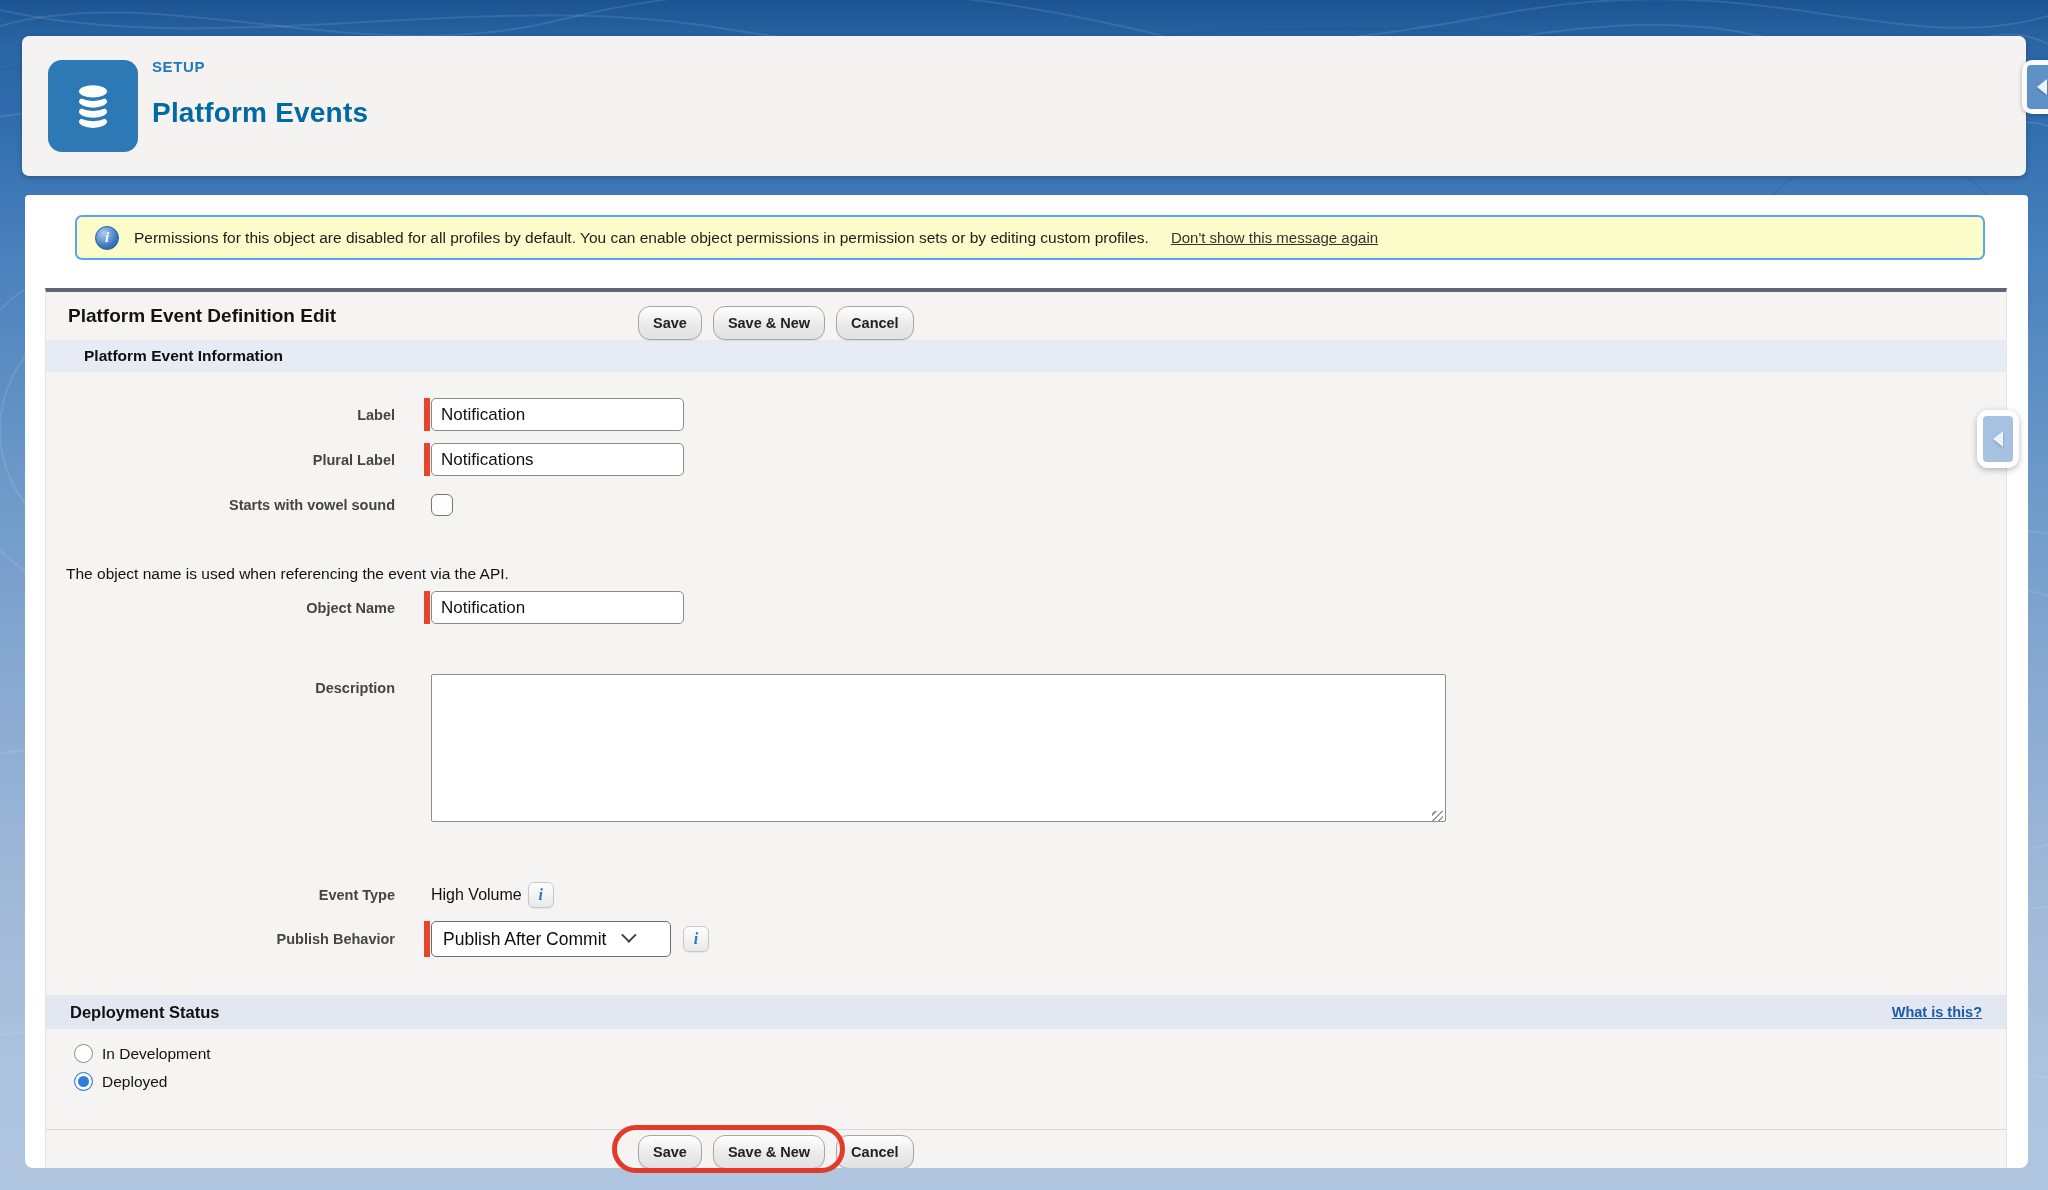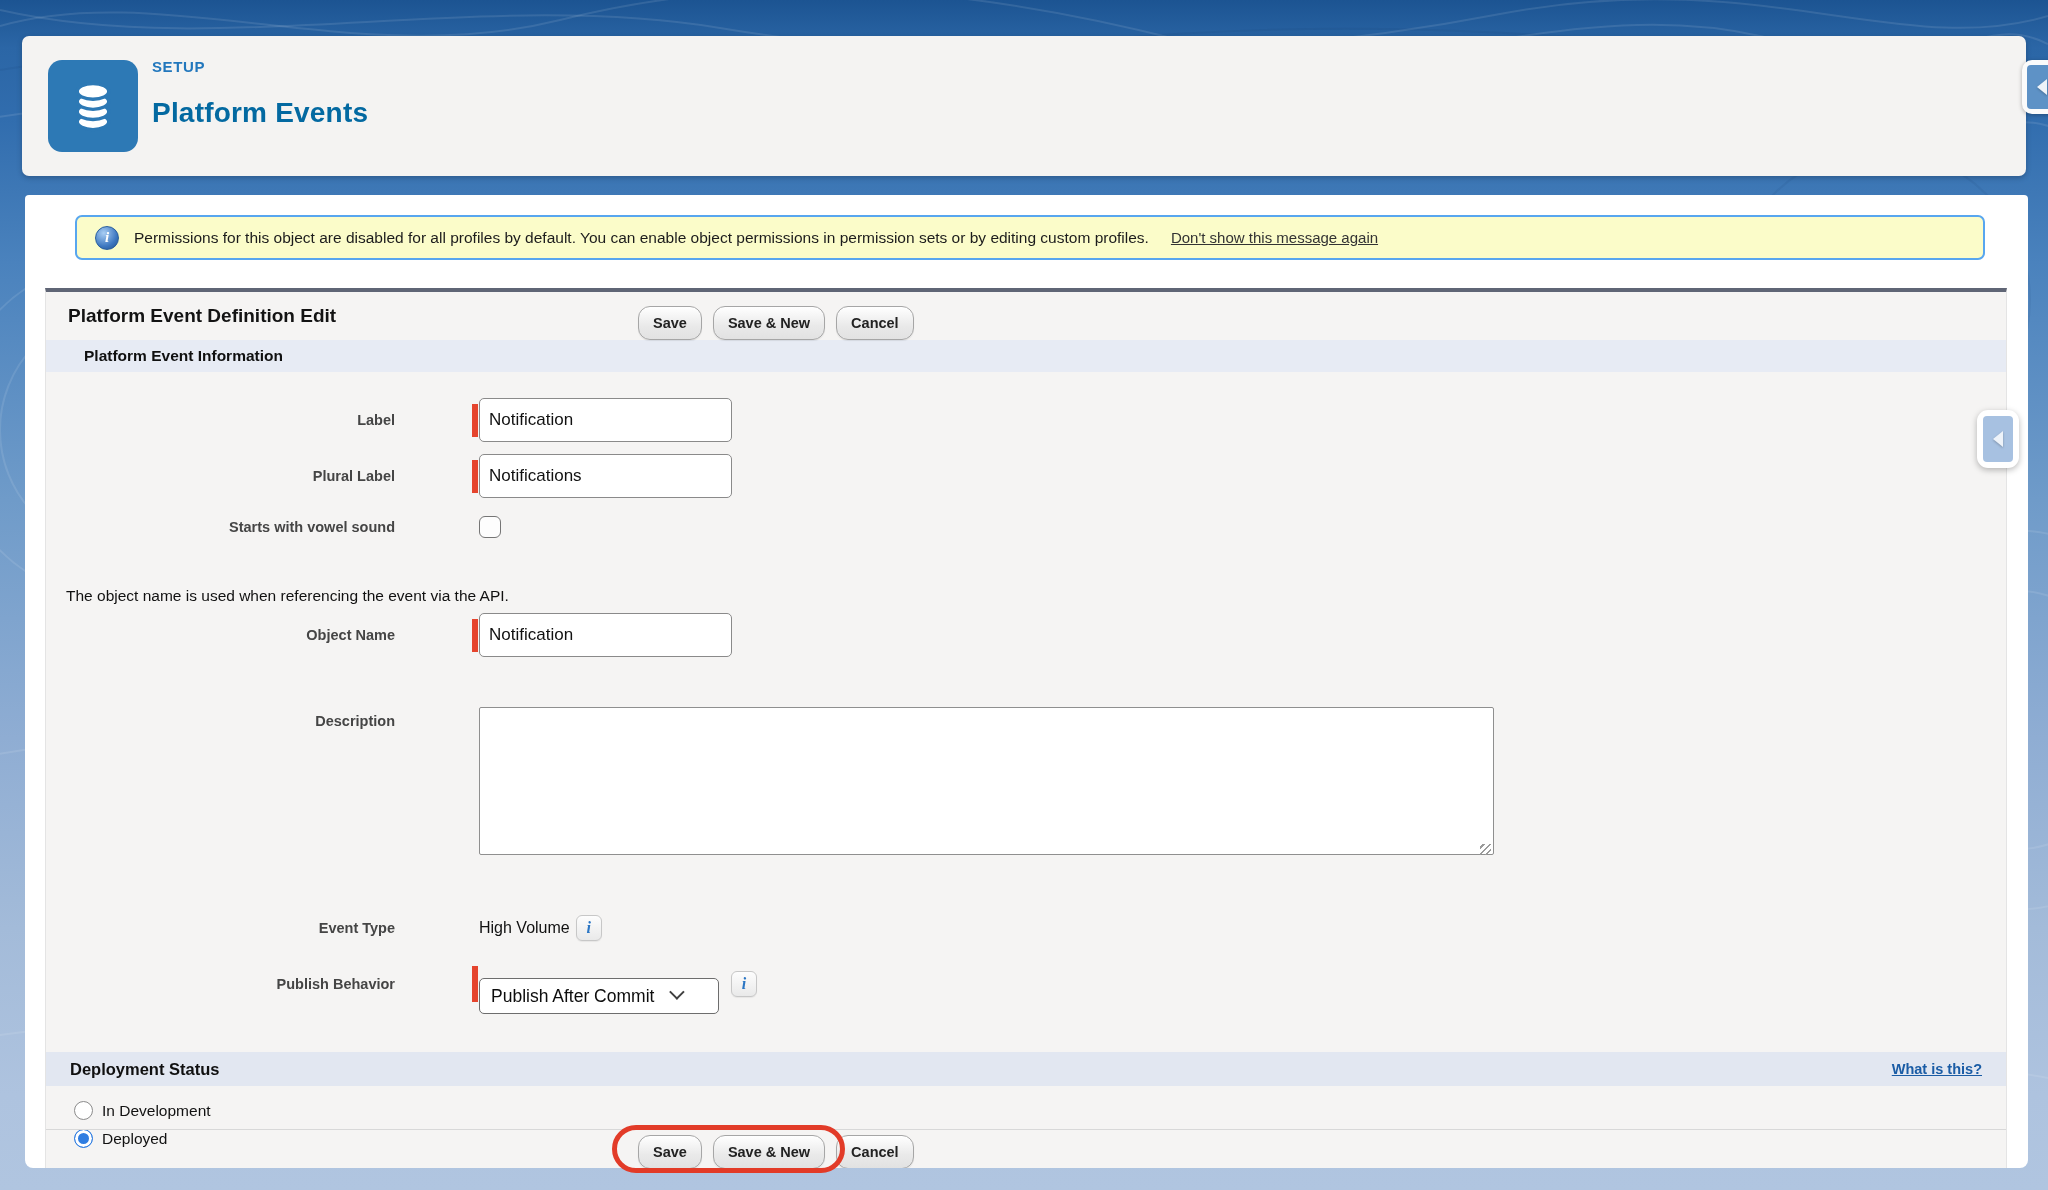--- a/index.html
+++ b/index.html
@@ -62,28 +62,28 @@
     background:linear-gradient(#ffffff,#e9e9e9 60%,#e2e2e2); border:1px solid #a6a6a6;
     border-radius:12px; padding:8px 14px; cursor:pointer; box-shadow:0 1px 1px rgba(0,0,0,.08);
     white-space:nowrap;
   }
   .section-band {
     height:32px; line-height:32px; background:#e7ebf4; padding-left:38px;
     font-size:15.5px; font-weight:bold; color:#101010;
   }
 
   .fields { padding-top:26px; }
-  .frow { display:flex; align-items:center; margin-bottom:12px;gap:48px; }
+  .frow { display:flex; align-items:center; margin-bottom:12px; }
   .frow.top-align { align-items:flex-start; }
   .flabel { width:349px; text-align:right; font-size:14.5px; font-weight:bold; color:#454545; flex:0 0 auto; }
   .fctrl { margin-left:29px; display:flex; align-items:center; }
   .reqslot { width:7px; height:33px; flex:0 0 auto; position:relative; }
   .reqbar { position:absolute; left:0; top:0; width:6px; height:100%; background:#e5442d; }
   .tinput {
-    width:253px; height:44px; border:1.5px solid #8a8a8a; border-radius:5px;
+    width:253px; height:33px; border:1.5px solid #8a8a8a; border-radius:5px;
     font-family:"Liberation Sans", sans-serif; font-size:17px; color:#111; padding:0 9px; background:#fff;
   }
   .cbox {
     appearance:none; -webkit-appearance:none; width:22px; height:22px;
     border:1.5px solid #757575; border-radius:6px; background:#fdfdfd; cursor:pointer; margin:0;
   }
   .api-note { margin:44px 0 8px 20px; font-size:15.5px; color:#111; }
 
   .tarea {
     width:1015px; height:148px; border:1px solid #8f8f8f; border-radius:2px;
@@ -98,21 +98,21 @@
 
   .plainval { font-size:16px; color:#111; }
   .info-btn {
     margin-left:6px; width:26px; height:26px; border:1px solid #c7c7c7; border-radius:6px;
     background:linear-gradient(#fdfdfd,#e9e9e9); display:flex; align-items:center; justify-content:center;
     font-family:"Liberation Serif", serif; font-style:italic; font-weight:bold; font-size:16px; color:#2b76c4;
     cursor:pointer; box-shadow:0 1px 1px rgba(0,0,0,.06);
   }
   .selbox {
     height:36px; min-width:240px; border:1.5px solid #6d6d6d; border-radius:5px; background:#fff;
-    display:flex; align-items:center; padding:0 20px 0 11px; cursor:pointer;margin-top:24px;
+    display:flex; align-items:center; padding:0 20px 0 11px; cursor:pointer;
   }
   .selbox .selval { font-size:17.5px; color:#0d0d0d; }
   .chev {
     width:11px; height:11px; border-right:2px solid #3f3f3f; border-bottom:2px solid #3f3f3f;
     transform:rotate(45deg) translateY(-2px); margin-left:16px; margin-top:-5px;
   }
 
   .deploy-band {
     margin-top:38px; height:34px; background:#e2e7f1; display:flex; align-items:center;
     justify-content:space-between; padding:0 24px 0 24px;

